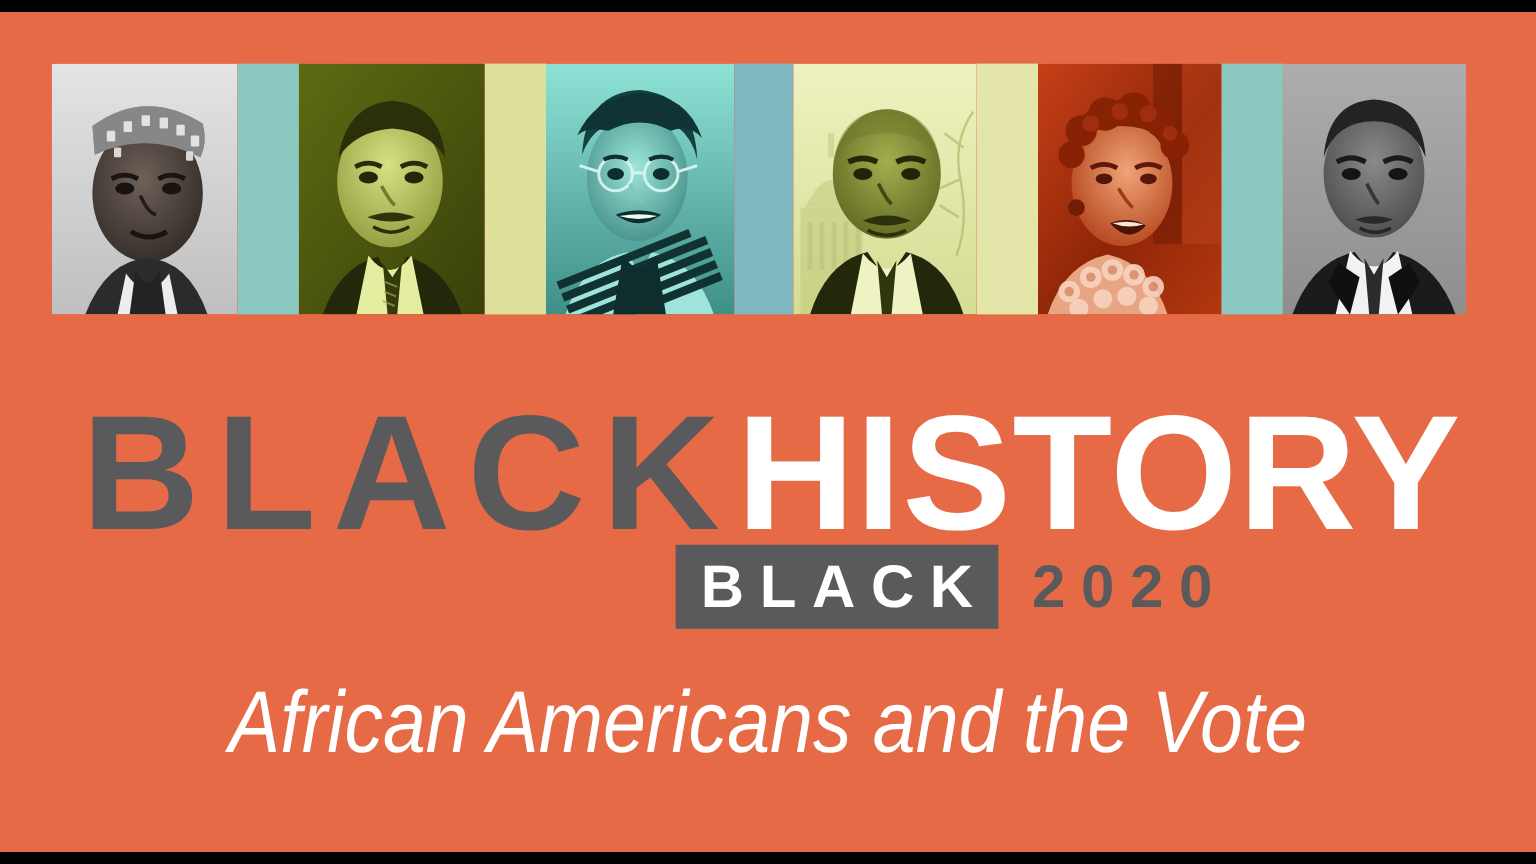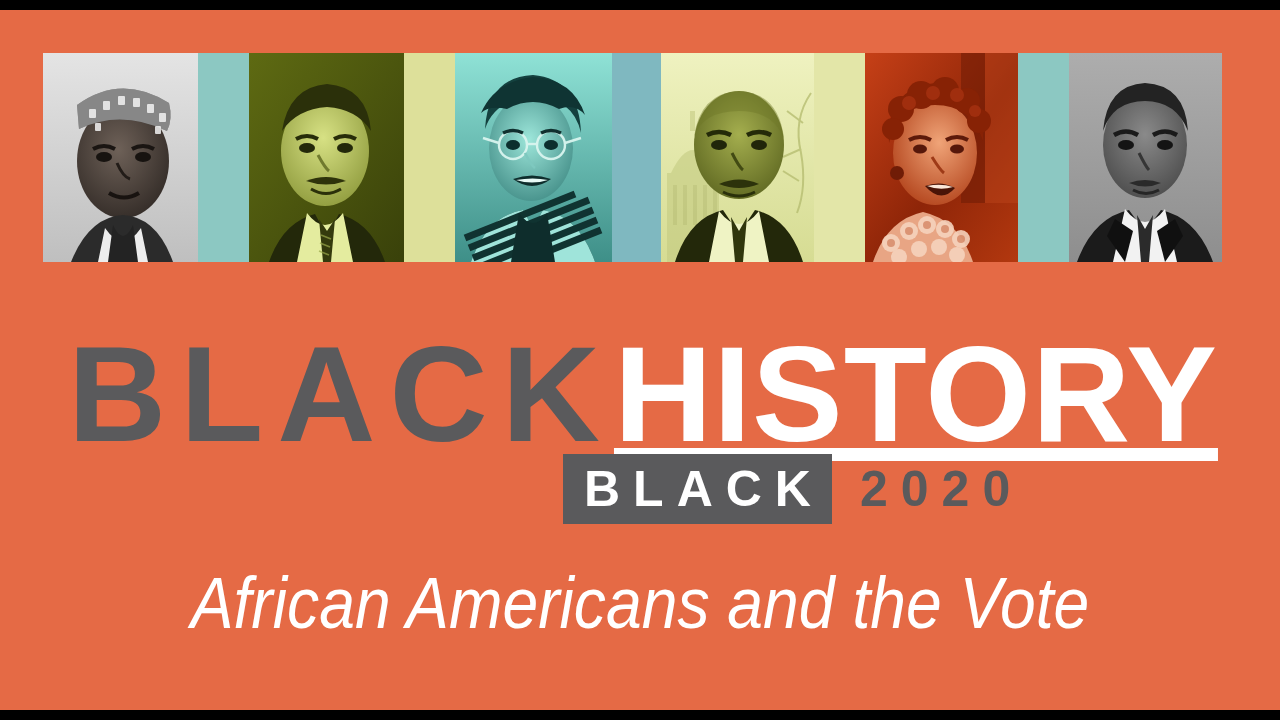--- a/index.html
+++ b/index.html
@@ -78,21 +78,20 @@
     color: #5A5A5C;
     letter-spacing: 14px;
     padding-left: 6px;
   }
   .w-history {
     font-size: 136px;
     line-height: 1;
     font-weight: bold;
     color: #FFFFFF;
     letter-spacing: 1px;
-    text-decoration: underline;
   }
 
   
   #month-row {
     position: absolute;
     left: 563px;
     top: 444px;
     height: 70px;
     display: flex;
     align-items: center;

